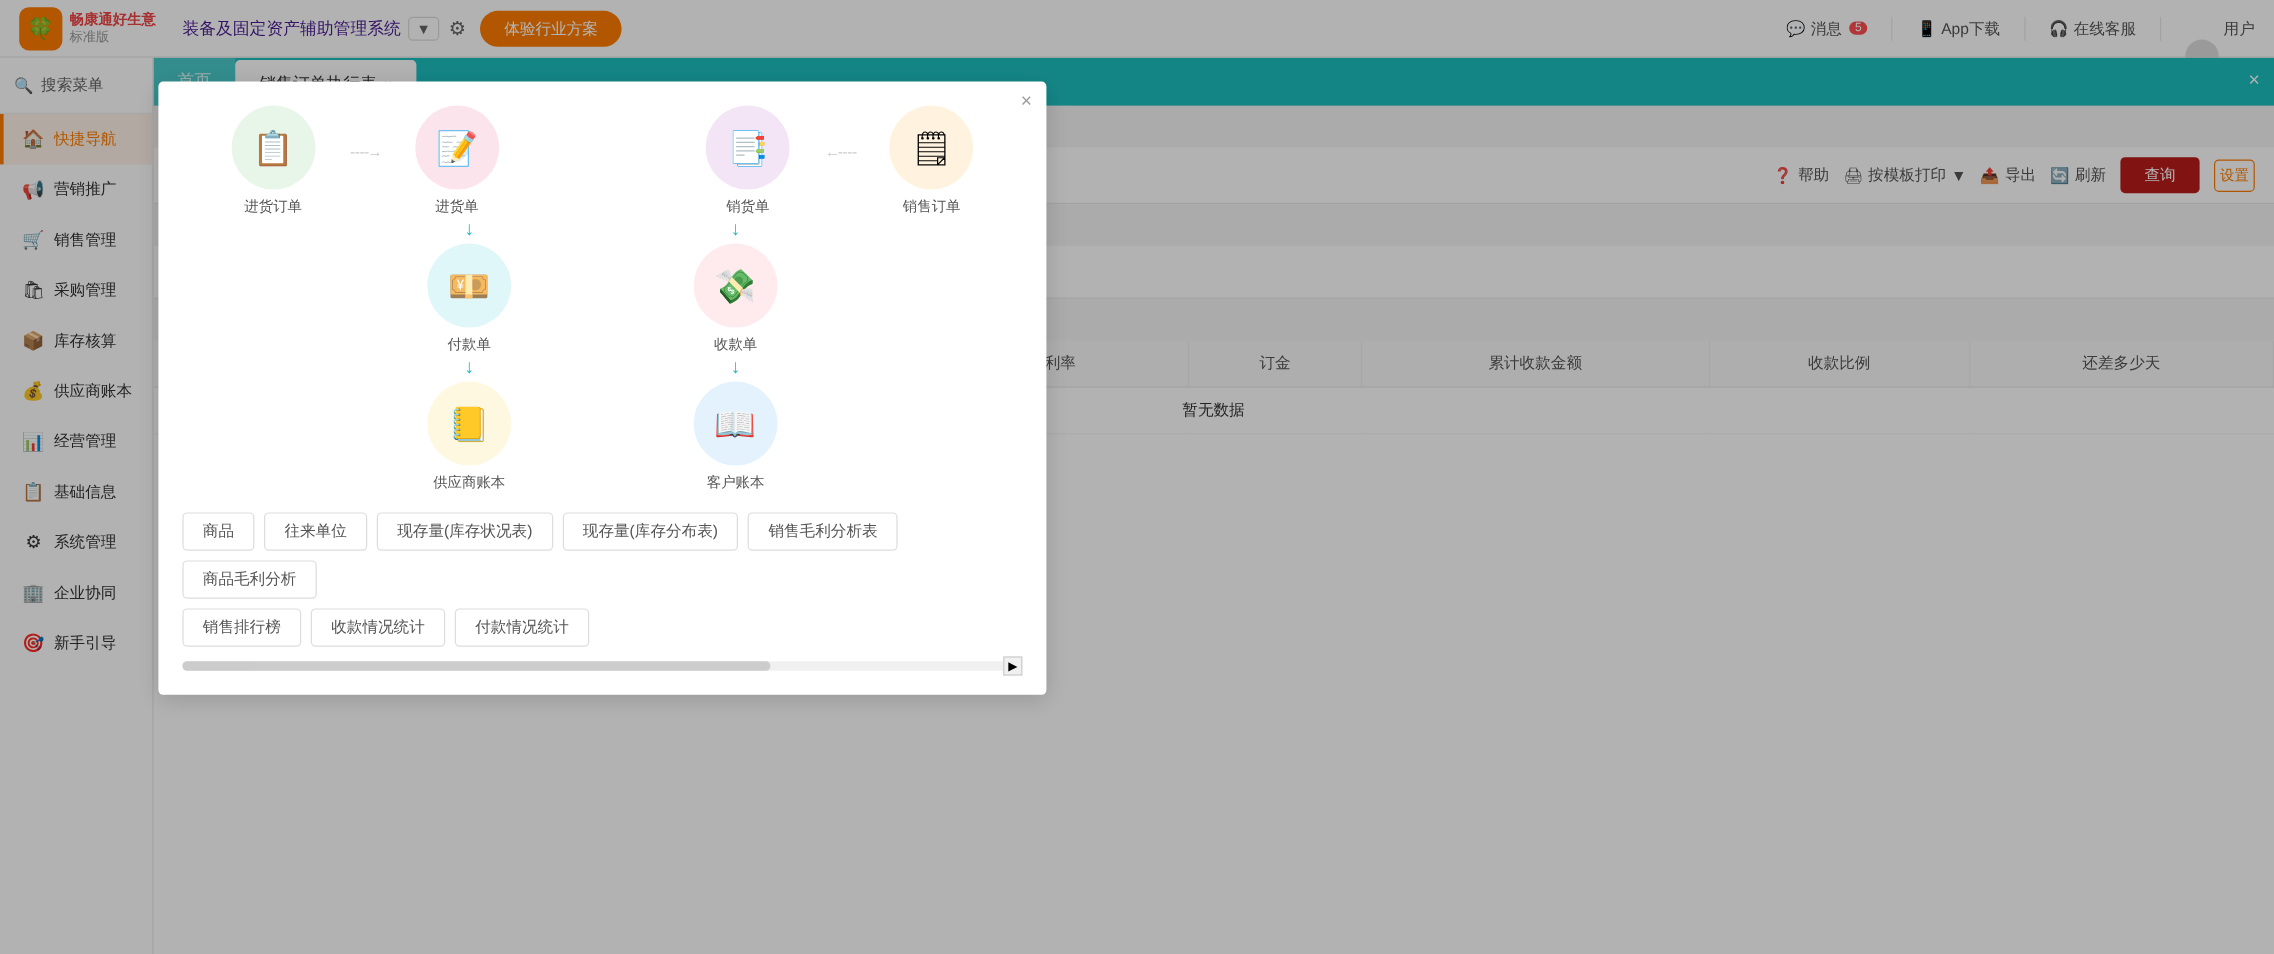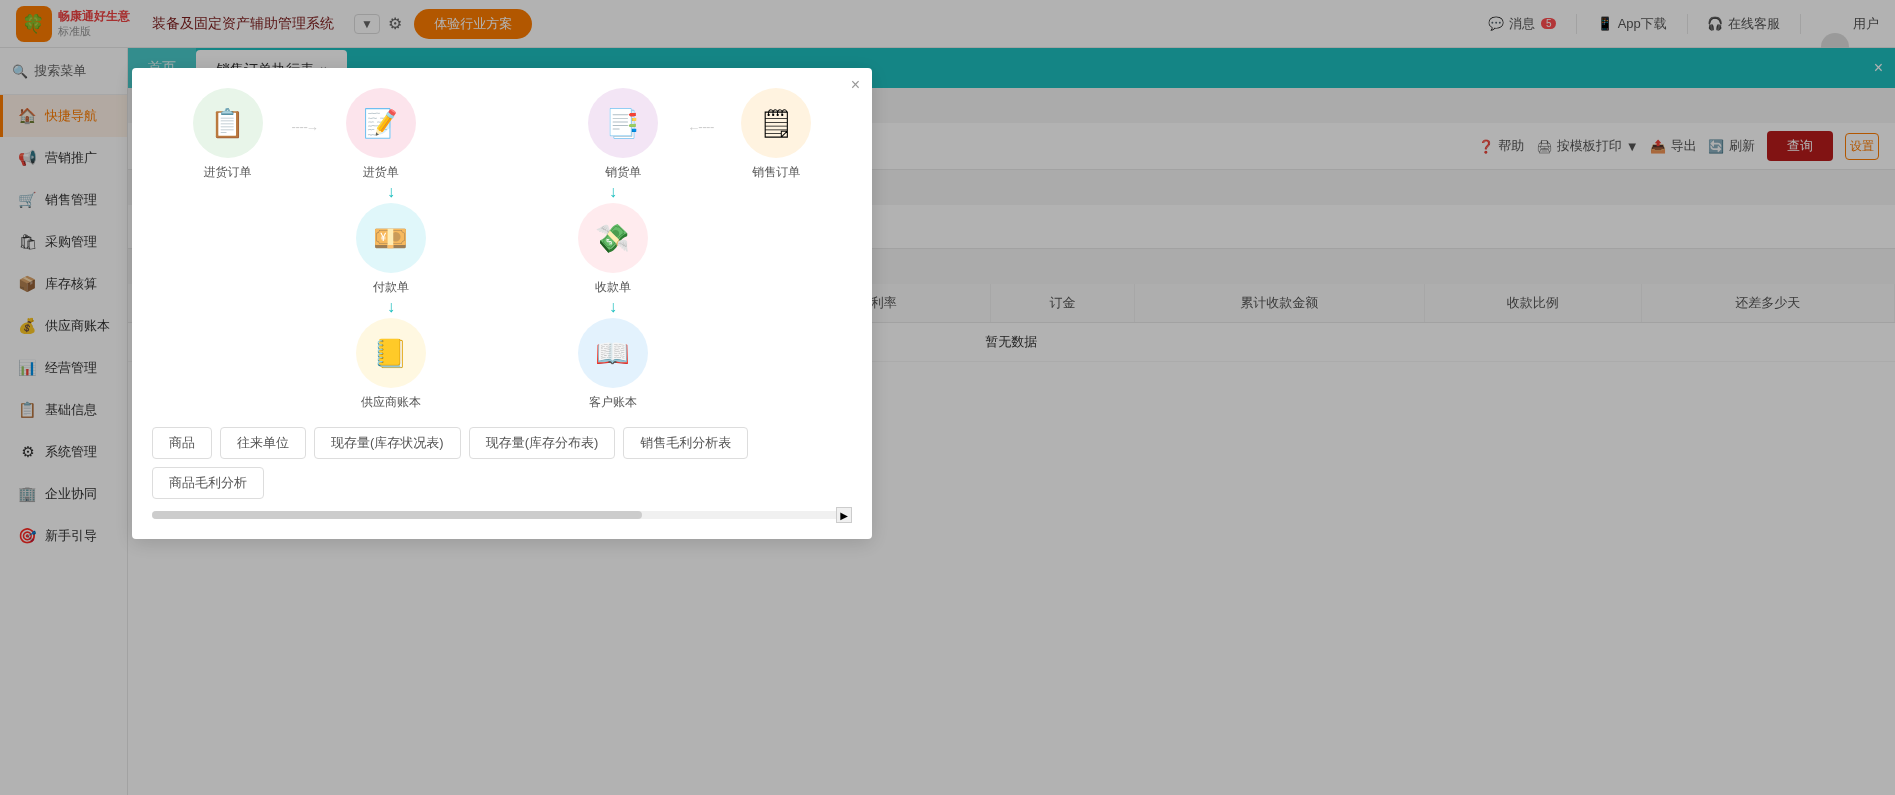--- a/index.html
+++ b/index.html
@@ -11,21 +11,21 @@
     .main-area { display: flex; flex: 1; overflow: hidden; }
     .sidebar { width: 128px; background: #fff; border-right: 1px solid #e8e8e8; flex-shrink: 0; display: flex; flex-direction: column; }
     .content-area { flex: 1; display: flex; flex-direction: column; overflow: hidden; gap: 35px; }
 
     
     .logo-area { display: flex; align-items: center; width: 128px; flex-shrink: 0; }
     .logo-icon { width: 36px; height: 36px; background: #ff7d00; border-radius: 8px; display: flex; align-items: center; justify-content: center; color: white; font-size: 18px; margin-right: 6px; }
     .logo-text { font-size: 11px; color: #333; line-height: 1.3; }
     .logo-text .line1 { color: #ef4444; font-weight: bold; font-size: 12px; }
     .system-title-area { display: flex; align-items: center; margin-left: 8px; }
-    .system-title { font-size: 14px; color: #7f1d1d; margin-right: 20px; }
+    .system-title { font-size: 14px; color: #4c1d95; margin-right: 6px; }
     .dropdown-btn { background: none; border: 1px solid #ddd; border-radius: 4px; padding: 2px 6px; cursor: pointer; font-size: 12px; color: #666; }
     .settings-btn { background: none; border: none; cursor: pointer; margin-left: 8px; color: #666; font-size: 16px; }
     .trial-btn { background: #ff7d00; color: white; border: none; border-radius: 20px; padding: 6px 20px; cursor: pointer; font-size: 13px; margin-left: 12px; }
     .top-right { margin-left: auto; display: flex; align-items: center; gap: 16px; }
     .top-right-item { display: flex; align-items: center; gap: 4px; cursor: pointer; color: #555; font-size: 13px; }
     .badge { background: #ff4d4f; color: white; border-radius: 10px; padding: 0 5px; font-size: 10px; margin-left: 2px; }
     .user-avatar { width: 28px; height: 28px; border-radius: 50%; background: #ddd; display: flex; align-items: flex-end; justify-content: center; font-size: 12px; color: #666; margin-top: 47px; }
 
     
     .nav-tabs { display: flex; background: #1dbfbf; height: 40px; align-items: center; padding: 0 0; flex-shrink: 0; }
@@ -375,20 +375,25 @@
 
     <div class="common-funcs">
       <div class="func-buttons">
         <button class="func-btn">商品</button>
         <button class="func-btn">往来单位</button>
         <button class="func-btn">现存量(库存状况表)</button>
         <button class="func-btn">现存量(库存分布表)</button>
         <button class="func-btn">销售毛利分析表</button>
         <button class="func-btn">商品毛利分析</button>
       </div>
+      <div class="func-buttons">
+        <button class="func-btn">销售排行榜</button>
+        <button class="func-btn">收款情况统计</button>
+        <button class="func-btn">付款情况统计</button>
+      </div>
     </div>
 
     <div class="modal-scrollbar">
       <div class="modal-scrollbar-thumb"></div>
       <button class="modal-scrollbar-btn" style="right:0;">▶</button>
     </div>
 
   </div>
 </div>
 

